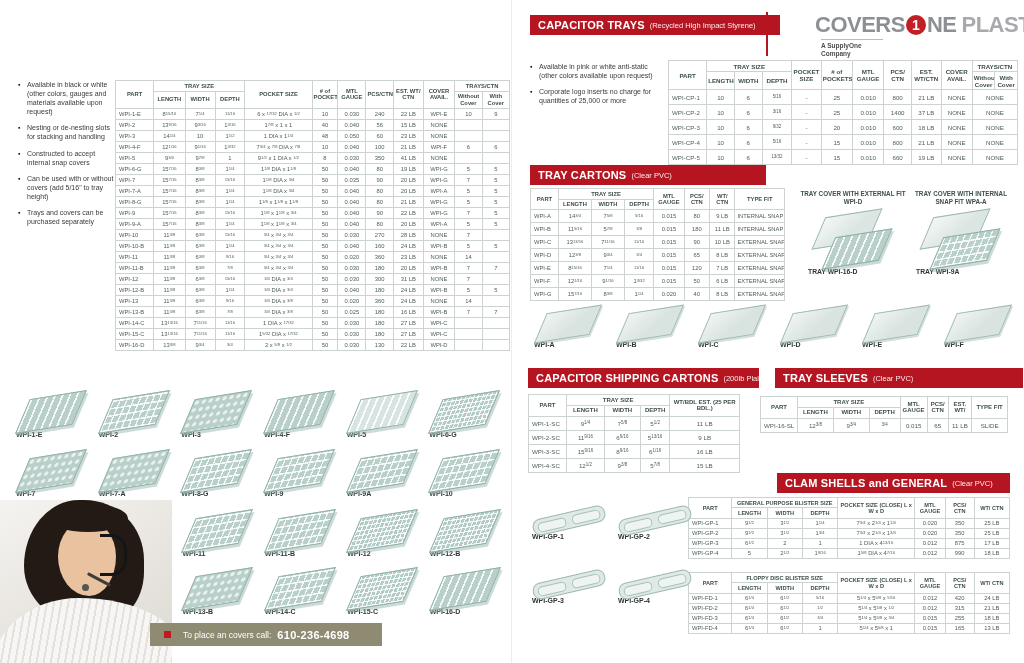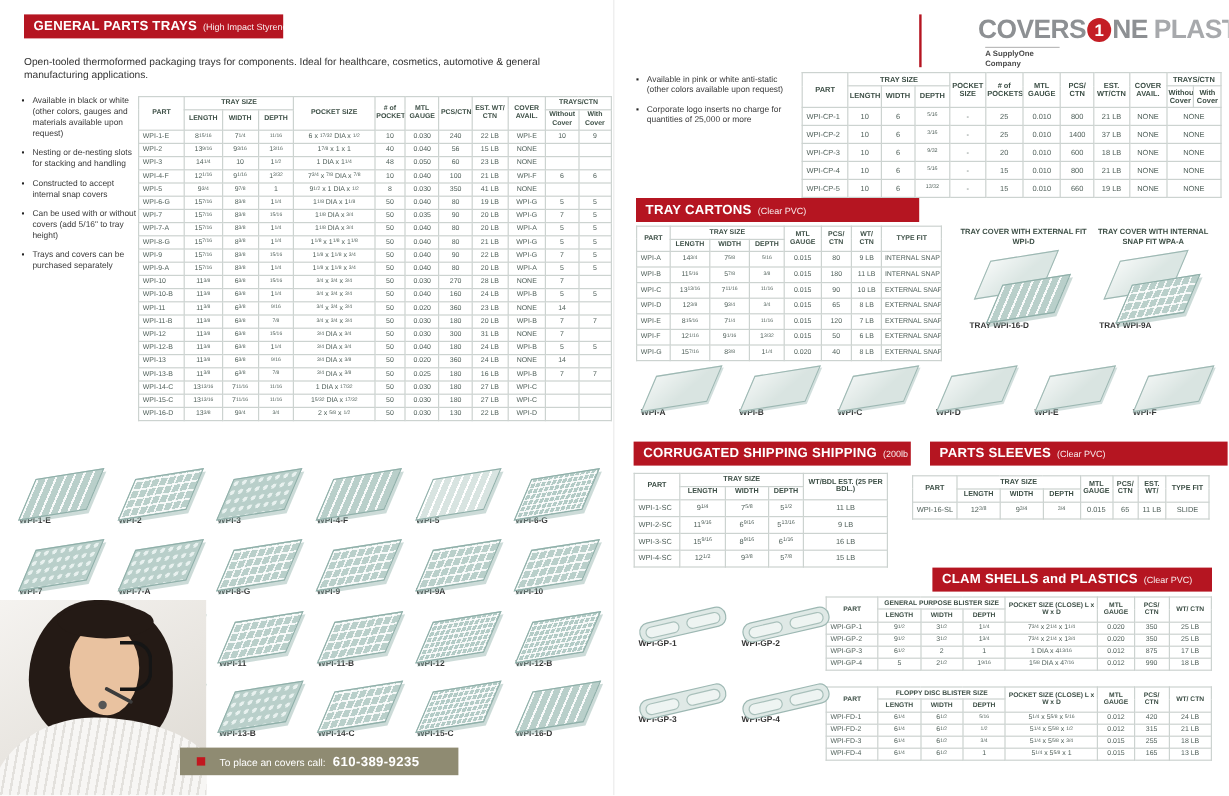--- a/index.html
+++ b/index.html
@@ -111,26 +111,21 @@
   .ph-mic{position:absolute;left:86px;top:78px;width:26px;height:3px;background:#3c3c3c;
           transform:rotate(28deg);border-radius:2px;}
   .ph-mictip{position:absolute;left:82px;top:84px;width:7px;height:7px;background:#555;border-radius:50%;}
 </style>
 </head>
 <body>
 
 <div class="canvas">
   <div class="fold"></div>
 
-  <div class="bar" style="left:20px;top:12px;width:216px">
-    <b>GENERAL PARTS TRAYS</b>
-    <span>(High Impact Styrene)</span>
-  </div>
-
-  <div class="intro">Open-tooled thermoformed packaging trays for components.  Ideal for healthcare, cosmetics, automotive &amp; general manufacturing applications.</div>
+
 
   <ul class="bullets bullets-left">
       <li>Available in black or white (other colors, gauges and materials available upon request)</li>
       <li>Nesting or de-nesting slots for stacking and handling</li>
       <li>Constructed to accept internal snap covers</li>
       <li>Can be used with or without covers (add 5/16" to tray height)</li>
       <li>Trays and covers can be purchased separately</li>
     </ul>
 
   <table class="tbl t-general" style="left:115px;top:80px;width:395px">
@@ -584,23 +579,27 @@
     <div class="ph-fringe"></div>
     <div class="ph-shirt"></div>
     <div class="ph-band"></div>
     <div class="ph-mic"></div>
     <div class="ph-mictip"></div>
   </div>
 
   <div class="orderbar">
     <span class="sq"></span>
     <span class="lbl">To place an covers call:</span>
-    <span class="phone">610-389-9235</span>
+    <span class="phone">610-236-4698</span>
   </div>
 
+  <div class="bar" style="left:530px;top:15px;width:250px">
+    <b>CAPACITOR TRAYS</b>
+    <span>(Recycled High Impact Styrene)</span>
+  </div>
   <div class="vrule"></div>
 
   <div class="logo">
     <span>COVERS</span>
     <span class="o">1</span>
     <span>NE</span>
     <span class="lt">PLASTICS</span>
   </div>
   <div class="tagline">A SupplyOne Company</div>
 
@@ -856,21 +855,21 @@
         <div class="cover"></div>
         <div class="figlbl">WPI-E</div>
       </div>
       <div class="fig">
         <div class="cover"></div>
         <div class="figlbl">WPI-F</div>
       </div>
     </div>
 
   <div class="bar" style="left:528px;top:368px;width:231px">
-    <b>CORRUGATED SHIPPING SHIPPING</b>
+    <b>CAPACITOR SHIPPING CARTONS</b>
     <span>(200lb Plain Kraft)</span>
   </div>
   <table class="tbl t-cartons" style="left:528px;top:394px;width:212px">
       <colgroup>
         <col style="width: 18%;">
         <col style="width: 18%;">
         <col style="width: 17%;">
         <col style="width: 14%;">
         <col style="width: 33%;">
       </colgroup>
@@ -912,21 +911,21 @@
           <td class="part">WPI-4-SC</td>
           <td>12<sup class="fx">1/2</sup></td>
           <td>9<sup class="fx">3/8</sup></td>
           <td>5<sup class="fx">7/8</sup></td>
           <td>15 LB</td>
         </tr>
       </tbody>
     </table>
 
   <div class="bar" style="left:775px;top:368px;width:248px">
-    <b>PARTS SLEEVES</b>
+    <b>TRAY SLEEVES</b>
     <span>(Clear PVC)</span>
   </div>
   <table class="tbl t-sleeves" style="left:760px;top:396px;width:248px">
       <colgroup>
         <col style="width: 15%;">
         <col style="width: 14.5%;">
         <col style="width: 14.5%;">
         <col style="width: 12.5%;">
         <col style="width: 11%;">
         <col style="width: 8.5%;">
@@ -956,21 +955,21 @@
           <td><sup class="fx">3/4</sup></td>
           <td>0.015</td>
           <td>65</td>
           <td>11 LB</td>
           <td>SLIDE</td>
         </tr>
       </tbody>
     </table>
 
   <div class="bar" style="left:777px;top:473px;width:233px">
-    <b>CLAM SHELLS and PLASTICS</b>
+    <b>CLAM SHELLS and GENERAL</b>
     <span>(Clear PVC)</span>
   </div>
   <table class="tbl t-clam" style="left:688px;top:497px;width:322px">
       <colgroup>
         <col style="width: 13.5%;">
         <col style="width: 11%;">
         <col style="width: 11%;">
         <col style="width: 11%;">
         <col style="width: 24%;">
         <col style="width: 9.5%;">

